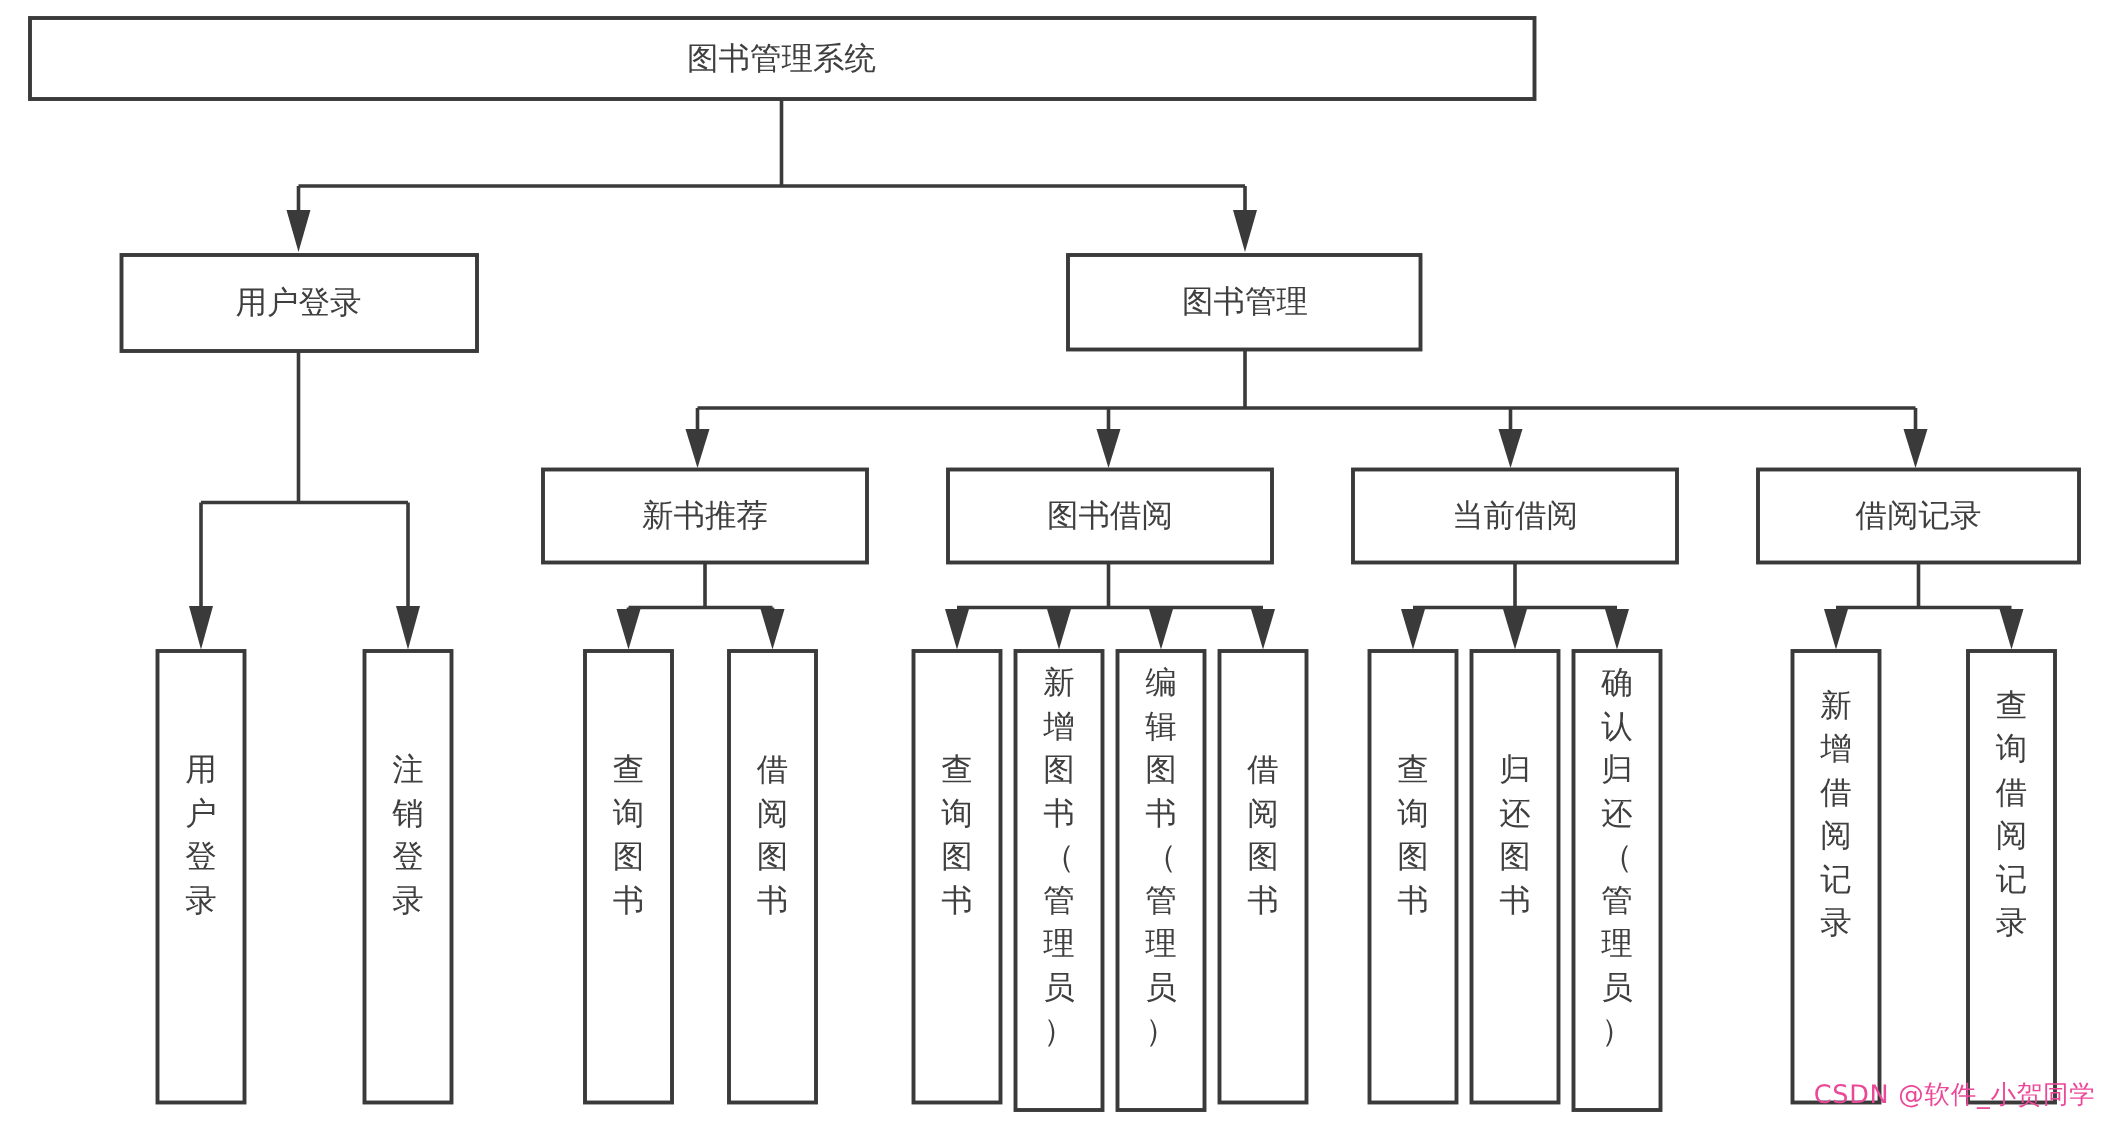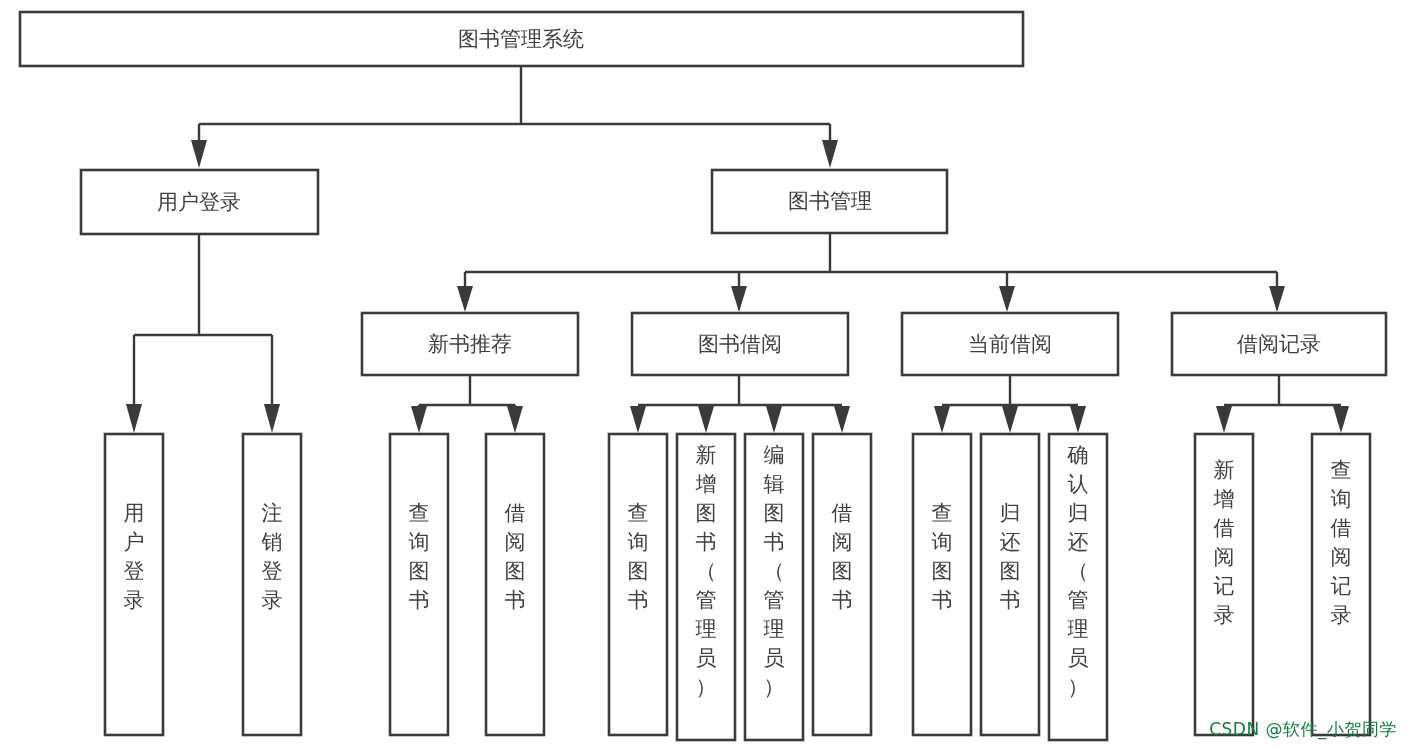--- a/index.html
+++ b/index.html
@@ -53,21 +53,21 @@
     font-family: "DejaVu Sans", "Liberation Sans", sans-serif;
     font-size: 21px;
     text-anchor: middle;
   }
   .watermark-text {
     position: absolute;
     right: 8px;
     bottom: 6px;
     font-family: "DejaVu Sans", "Liberation Sans", sans-serif;
     font-size: 17px;
-    color: #15803d;
+    color: #ec4899;
     white-space: nowrap;
     letter-spacing: 0.5px;
   }
 </style>
 </head>
 <body>
 
 <div id="diagram-root">
 
   <svg id="tree-svg" viewBox="0 0 1405 747">

